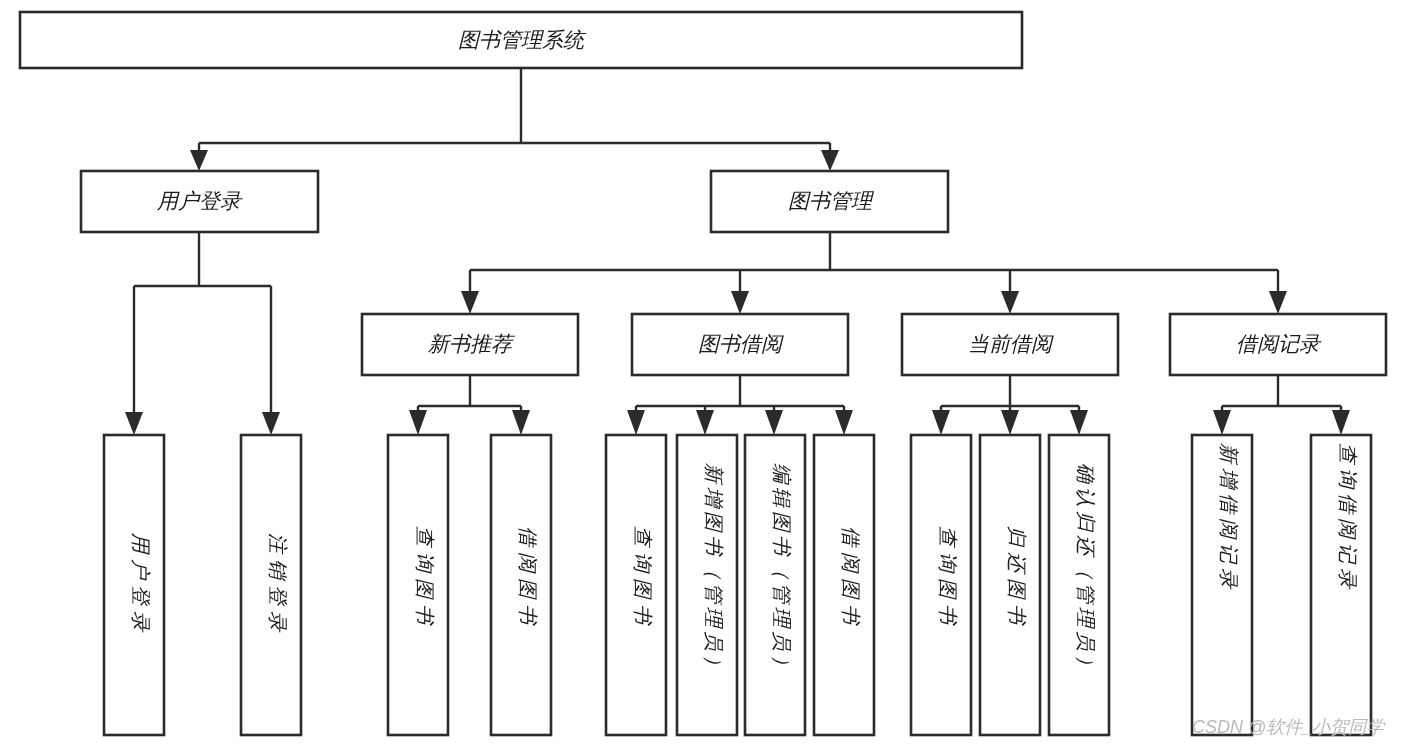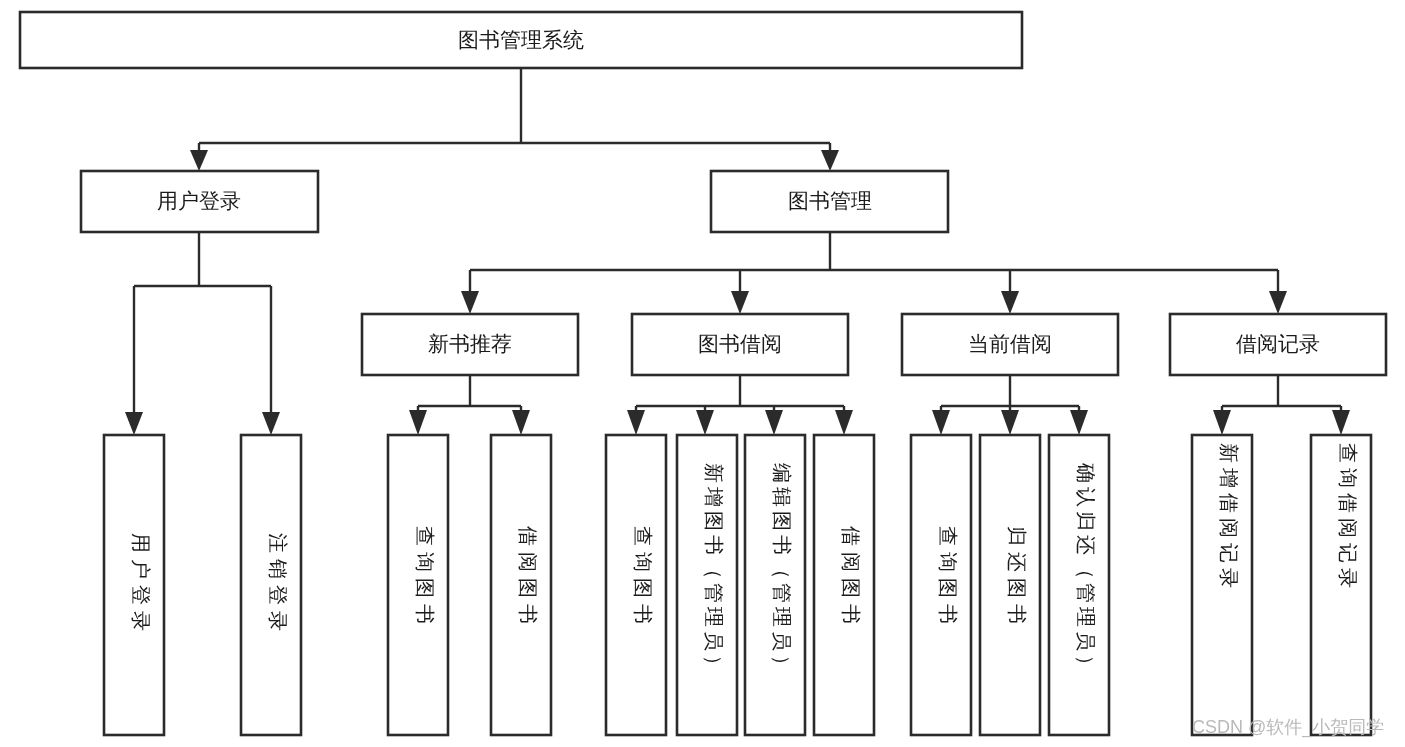--- a/index.html
+++ b/index.html
@@ -13,20 +13,21 @@
     font-family: "Liberation Sans", "DejaVu Sans", sans-serif;
     overflow: hidden;
     position: relative;
   }
   #diagram-root {
     position: absolute;
     left: 0;
     top: 0;
     width: 1245px;
     height: 747px;
+    font-style: italic;
   }
   svg#flowchart {
     display: block;
     width: 1405px;
     height: 747px;
     background: #ffffff;
   }
   .node-box {
     fill: #ffffff;
     stroke: #2b2b2b;

